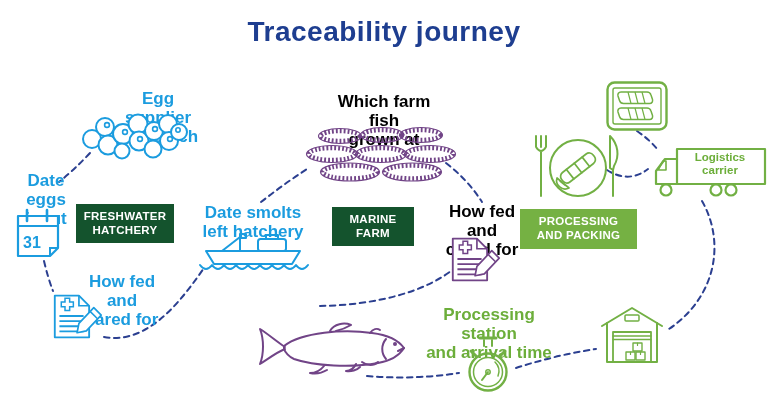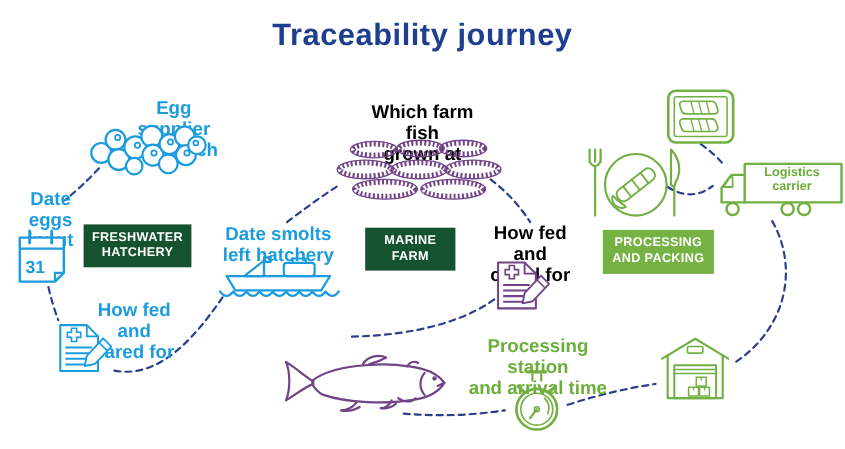--- a/index.html
+++ b/index.html
@@ -203,21 +203,21 @@
       <rect x="27" y="5" width="88" height="35" stroke-width="2.2"></rect>
       <path stroke-width="2.2" d="M27,15 H15 L6,27 V40 H27"></path>
       <path stroke-width="1.6" d="M16,17 L16,26 L8,26 L13,17 Z"></path>
       <circle class="wfill" cx="16" cy="46" r="5.5" stroke-width="2.2"></circle>
       <circle class="wfill" cx="66" cy="46" r="5.5" stroke-width="2.2"></circle>
       <circle class="wfill" cx="81" cy="46" r="5.5" stroke-width="2.2"></circle>
     </g>
   </svg>
   <div class="truck-label" style="left:684px;top:151px;width:72px">Logistics<br>carrier</div>
 
-  <div class="stage stage-green" style="left:548px;top:209px;width:101px;height:40px">PROCESSING<br>AND PACKING</div>
+  <div class="stage stage-green" style="left:520px;top:209px;width:117px;height:40px">PROCESSING<br>AND PACKING</div>
 
 
   <svg class="icon" style="left:600px;top:304px" width="64" height="62" viewBox="0 0 64 62">
     <g class="st-green nofill" stroke-linejoin="round" stroke-linecap="round">
       <path stroke-width="2" d="M2,22 L32,4 L62,22"></path>
       <path stroke-width="2" d="M7,19 V58 H57 V19"></path>
       <rect x="25" y="11" width="14" height="6" rx="1" stroke-width="1.5"></rect>
       <rect x="13" y="28" width="38" height="30" stroke-width="1.8"></rect>
       <path stroke-width="1.4" d="M13,32 H51 M13,35.5 H51"></path>
       <rect x="33" y="39" width="9" height="8" stroke-width="1.4"></rect>

